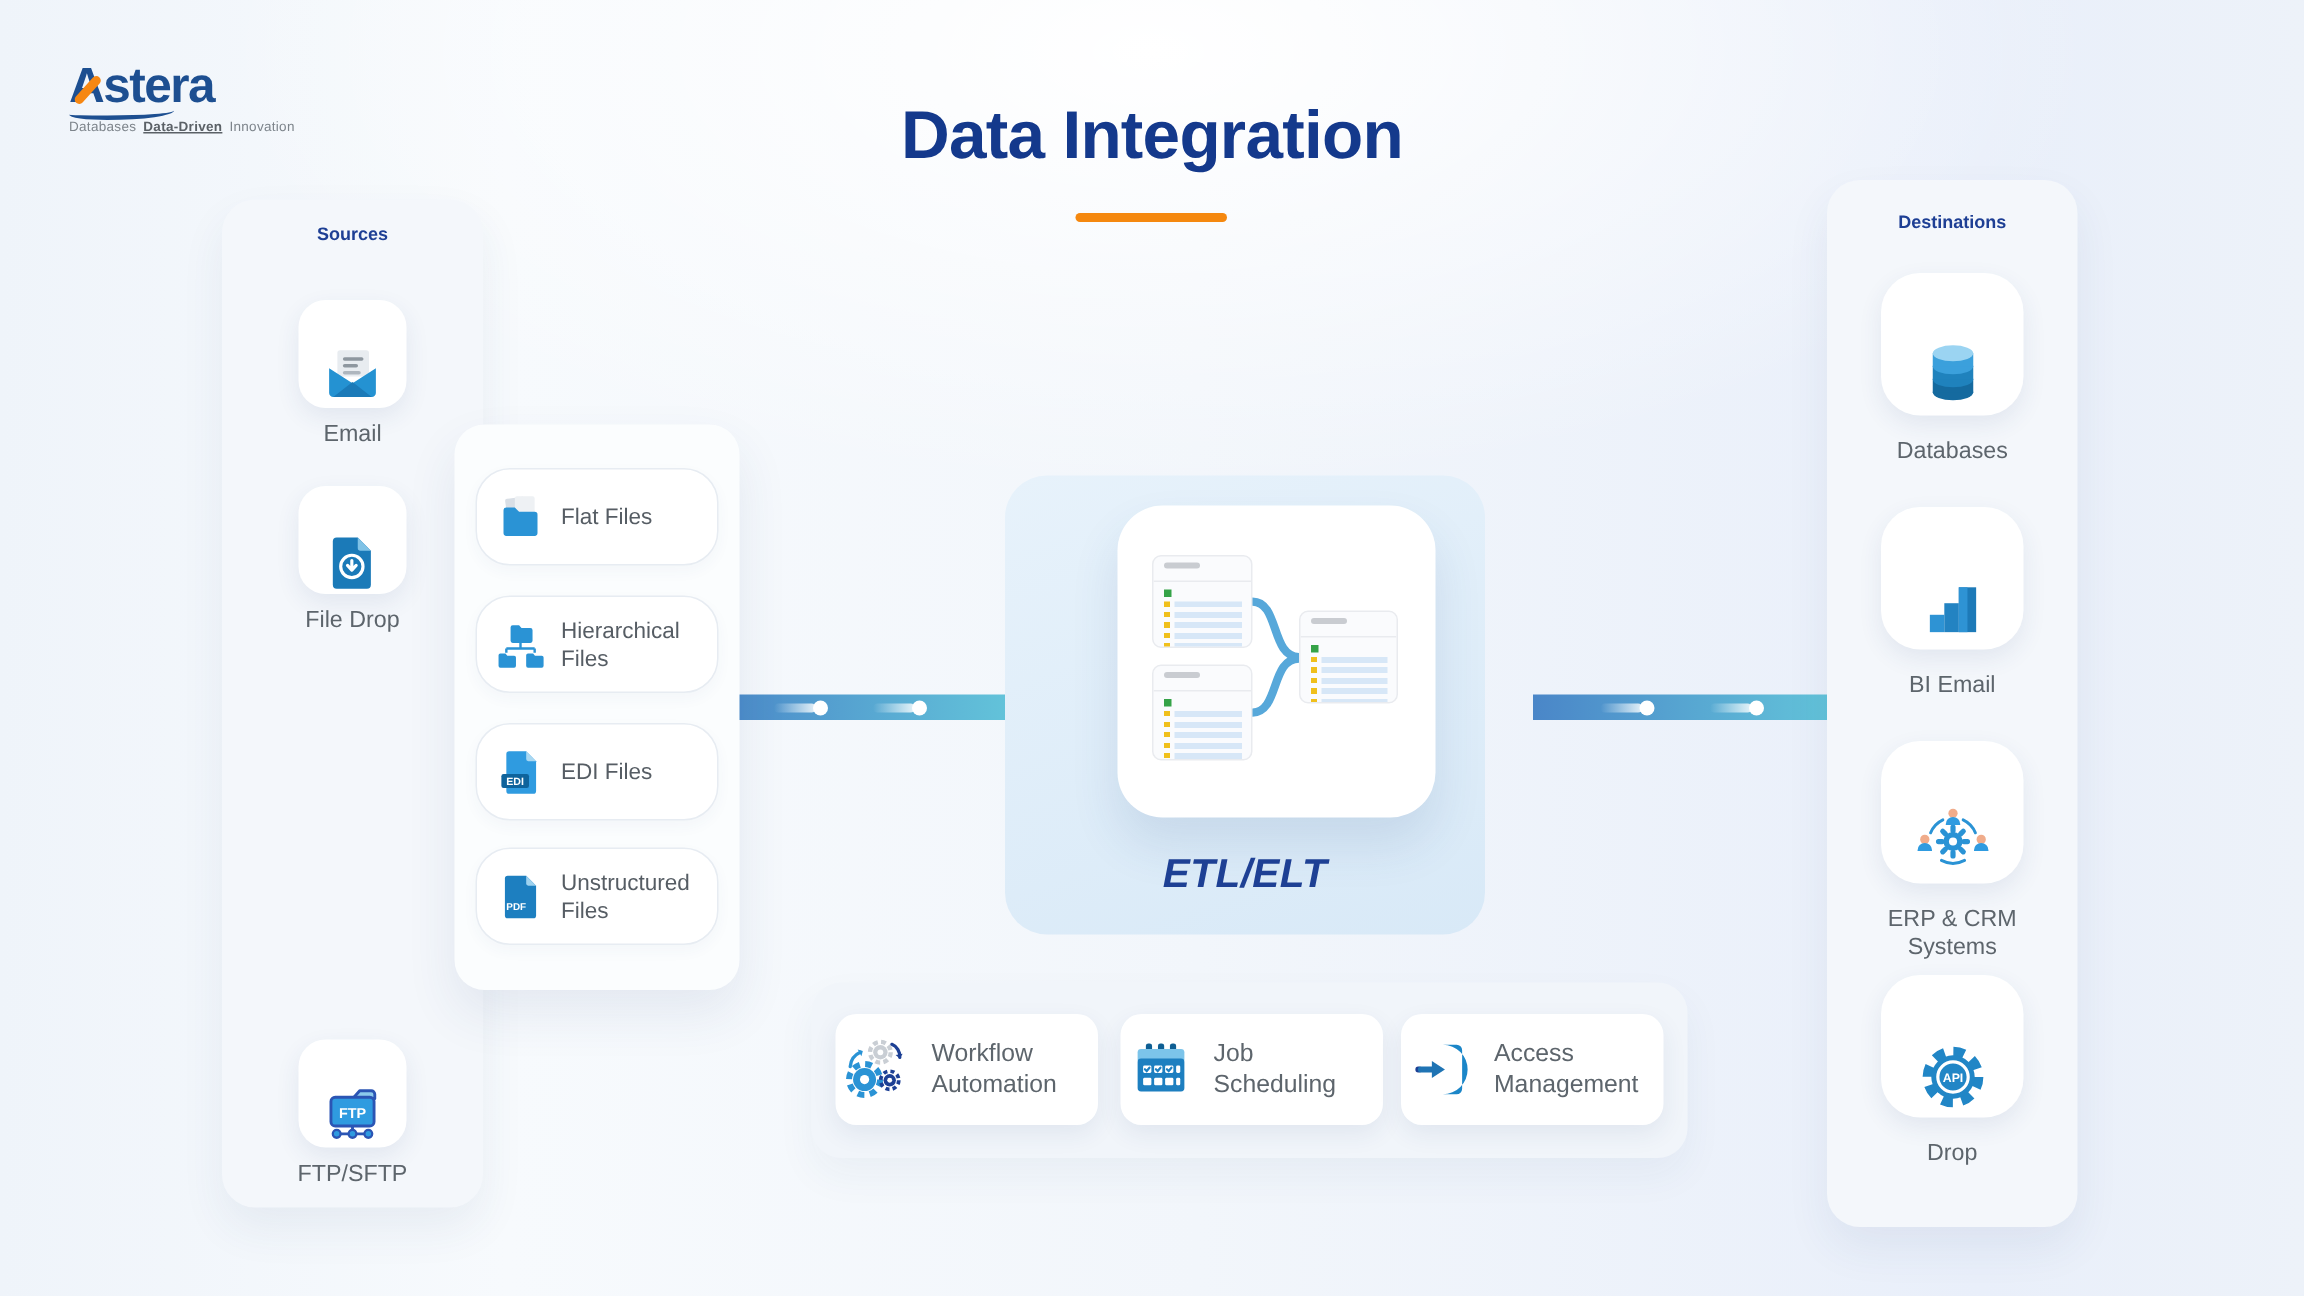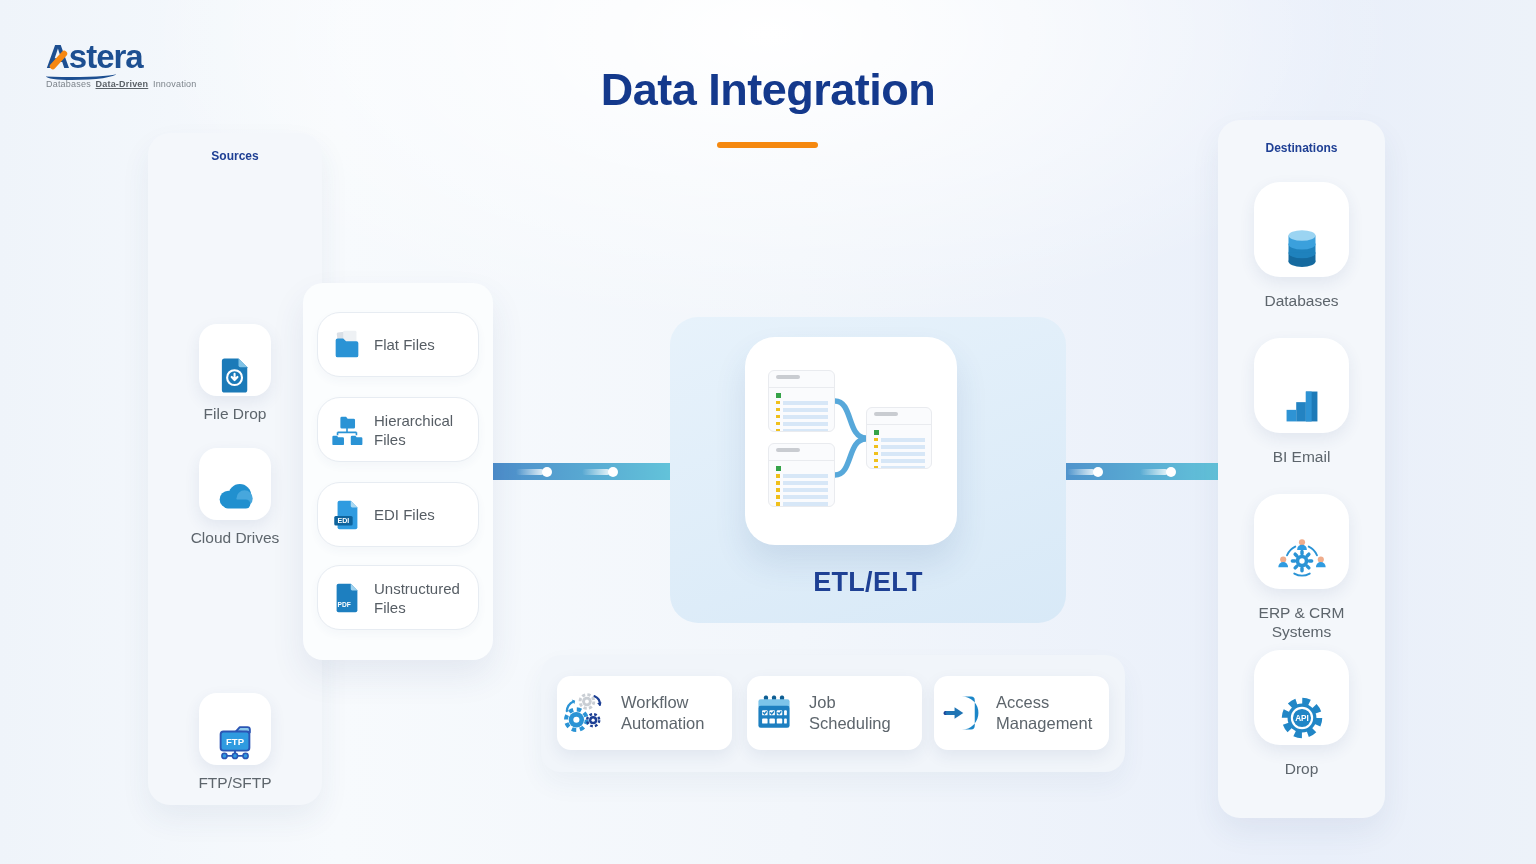--- a/index.html
+++ b/index.html
@@ -48,22 +48,22 @@
   .ft-label{ margin-left:10px; font-size:15px; color:#565d64; line-height:19px; width:100px;}
   
   .pipe{ position:absolute; top:463px; height:17px; z-index:0;
     background:linear-gradient(90deg,#4a86c8,#63c4da);}
   .pipe-left{ left:470px; width:205px;}
   .pipe-right{ left:1022px; width:200px;}
   .pipe-dot{ position:absolute; top:3.5px; width:10px; height:10px; border-radius:50%; background:#fff;}
   .pipe-dot::before{ content:""; position:absolute; right:8px; top:2px; width:28px; height:6px;
     border-radius:3px; background:linear-gradient(90deg, rgba(255,255,255,0), rgba(255,255,255,.85));}
   
-  .etl{ position:absolute; left:670px; top:317px; width:396px; height:306px; border-radius:28px;
-    background:linear-gradient(160deg,#e7f2fb 0%,#d8e9f7 100%); z-index:2;}
+  .etl{ position:absolute; left:670px; top:317px; width:320px; height:306px; border-radius:28px;
+    background:linear-gradient(160deg,#e7f2fb 0%,#d8e9f7 100%); z-index:2;font-style:italic;}
   .etl-card{ position:absolute; left:75px; top:20px; width:212px; height:208px; background:#fff;
     border-radius:30px; box-shadow:0 18px 32px rgba(40,80,140,.12);}
   .etl-label{ position:absolute; left:0; right:0; top:250px; text-align:center;
     font-size:27px; font-weight:bold; color:#1e4094; letter-spacing:.3px;}
   .mini{ position:absolute; background:#fafbfd; border:1px solid #e9ebef; border-radius:6px; overflow:hidden;}
   .mini-head{ height:13px; border-bottom:1px solid #e9ebef; }
   .mini-pill{ width:24px; height:4px; background:#c9ccd1; border-radius:2px; margin:4px 0 0 7px;}
   .mini-body{ position:relative; padding:5px 6px 4px 7px;}
   .mini-green{ width:4.5px; height:4.5px; background:#35a348; margin-bottom:3px;}
   .mini-rows{ display:flex; }
@@ -106,44 +106,46 @@
     <span class="pipe-dot" style="left:138px"></span>
   </div>
   <div class="pipe pipe-right">
     <span class="pipe-dot" style="left:71px"></span>
     <span class="pipe-dot" style="left:144px"></span>
   </div>
 
   <div class="panel panel-sources" style="z-index:2">
     <div class="panel-title">Sources</div>
 
+    <div class="item" style="top:67px">
+      <div class="tile">
+        <svg width="44" height="44" viewBox="0 0 48 48">
+          <rect x="13" y="6" width="23" height="19" rx="2" fill="#e8ecf0"></rect>
+          <rect x="17" y="11" width="15" height="2.6" rx="1.3" fill="#8e979f"></rect>
+          <rect x="17" y="16" width="11" height="2.6" rx="1.3" fill="#8e979f"></rect>
+          <rect x="17" y="21" width="13" height="2.6" rx="1.3" fill="#aeb6be"></rect>
+          <path d="M7 19 L24 30 L41 19 V37 a3 3 0 0 1 -3 3 H10 a3 3 0 0 1 -3 -3 Z" fill="#2492d2"></path>
+          <path d="M10 40 L24 29 L38 40 Z" fill="#1b7ab8"></path>
+        </svg>
+      </div>
+      <div class="item-label">Email</div>
+    </div>
 
     <div class="item" style="top:191px">
       <div class="tile">
         <svg width="42" height="42" viewBox="0 0 48 48">
           <path d="M12 5 h16 l10 10 v26 a3 3 0 0 1 -3 3 H12 a3 3 0 0 1 -3 -3 V8 a3 3 0 0 1 3 -3 Z" fill="#1b7ab8"></path>
           <path d="M28 5 l10 10 h-8 a2 2 0 0 1 -2 -2 Z" fill="#7fc2e6"></path>
           <circle cx="23.5" cy="27" r="8.5" fill="#1b7ab8" stroke="#fff" stroke-width="2.4"></circle>
           <path d="M23.5 22.5 v7 M20.2 26.2 l3.3 3.6 l3.3 -3.6" stroke="#fff" stroke-width="2.4" fill="none" stroke-linecap="round" stroke-linejoin="round"></path>
         </svg>
       </div>
       <div class="item-label">File Drop</div>
     </div>
 
-    <div class="item" style="top:315px">
-      <div class="tile">
-        <svg width="46" height="46" viewBox="0 0 48 48">
-          <circle cx="17" cy="26.5" r="9" fill="#2190cf"></circle>
-          <circle cx="29" cy="22.5" r="12" fill="#2190cf"></circle>
-          <circle cx="34" cy="25.5" r="8.5" fill="#47a7dd"></circle>
-          <rect x="12" y="26.5" width="28" height="9.5" rx="4.7" fill="#2190cf"></rect>
-        </svg>
-      </div>
-      <div class="item-label">Cloud Drives</div>
-    </div>
 
 
     <div class="item" style="top:560px">
       <div class="tile">
         <svg width="46" height="46" viewBox="0 0 48 48">
           <path d="M24 33 v5 M13 38.5 h22" stroke="#2b55b4" stroke-width="2"></path>
           <circle cx="13" cy="38.5" r="2.7" fill="#2f9be0" stroke="#2b55b4" stroke-width="1.6"></circle>
           <circle cx="24" cy="38.5" r="2.7" fill="#2f9be0" stroke="#2b55b4" stroke-width="1.6"></circle>
           <circle cx="35" cy="38.5" r="2.7" fill="#2f9be0" stroke="#2b55b4" stroke-width="1.6"></circle>
           <path d="M25 13 l4 -4.5 h8 a2.5 2.5 0 0 1 2.5 2.5 v3 Z" fill="#8ccaec" stroke="#2b55b4" stroke-width="2" stroke-linejoin="round"></path>

